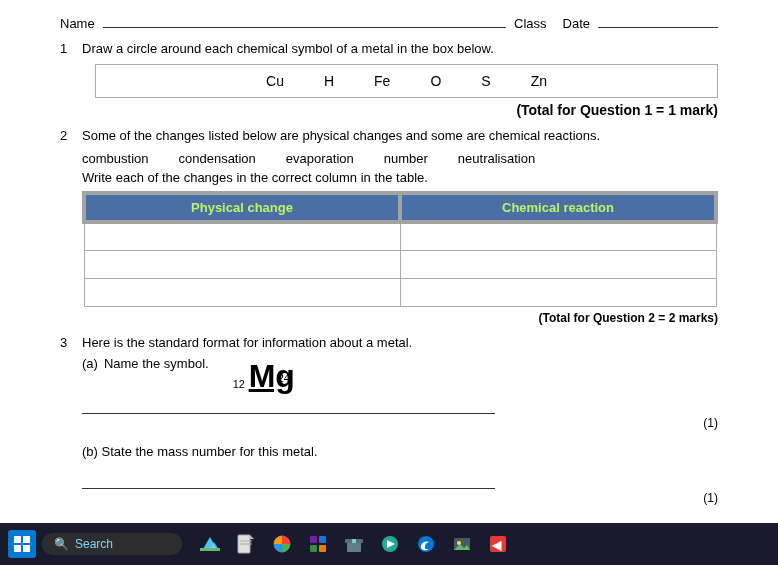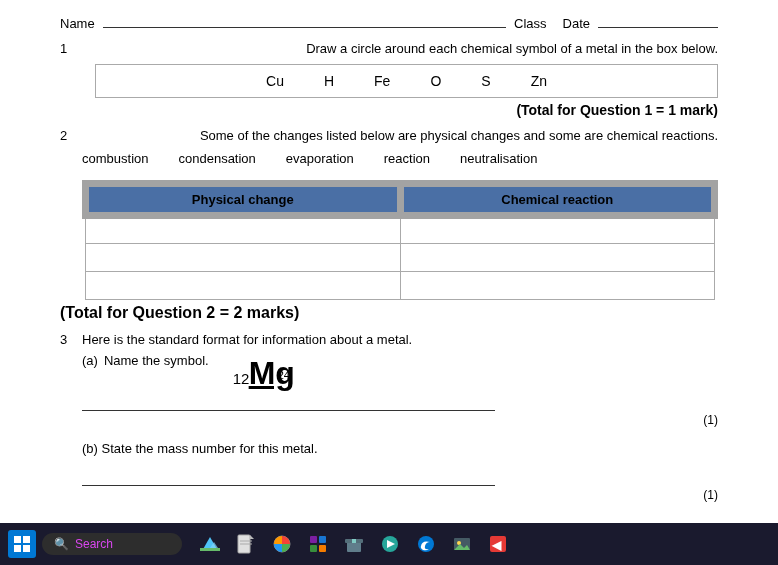--- a/index.html
+++ b/index.html
@@ -43,21 +43,20 @@
       gap: 6px;
       margin-bottom: 8px;
       font-size: 13px;
     }
     .question-num {
       font-weight: normal;
       min-width: 16px;
     }
     .question-text {
       flex: 1;
-      text-align: right;
     }
 
     
     .symbols-box {
       border: 1px solid #aaa;
       display: flex;
       align-items: flex-start;
       justify-content: center;
       gap: 40px;
       padding: 8px 20px;
@@ -69,55 +68,56 @@
       font-size: 14px;
       margin-bottom: 10px;
     }
     .total-mark strong {
       font-weight: bold;
     }
     .changes-list {
       display: flex;
       gap: 30px;
       margin-left: 22px;
-      margin-bottom: 14px;
+      margin-bottom: 4px;
       font-size: 13px;
     }
     .write-instruction {
       margin-left: 22px;
       margin-bottom: 6px;
       font-size: 13px;
     }
 
     
     .changes-table {
       width: 100%;
       border-collapse: collapse;
       margin-left: 22px;
       width: calc(100% - 22px);
       margin-bottom: 4px;
     }
     .changes-table th {
       background: #4a6fa5;
-      color: #000000;
+      color: #bef264;
       font-weight: bold;
       font-size: 13px;
       padding: 5px 10px;
-      border: 7px solid #a3a3a3;
+      border: 4px solid #a3a3a3;
       text-align: center;
       width: 50%;
     }
     .changes-table td {
       border: 1px solid #aaa;
       padding: 12px 10px;
       height: 28px;
     }
 
     .total-mark-q2 {
-      font-size: 16px;
+      text-align: right;
+      font-size: 12px;
       margin-bottom: 10px;
     }
 
     
     .q3-container {
       margin-bottom: 6px;
     }
     .q3-main-row {
       display: flex;
       gap: 6px;
@@ -145,21 +145,21 @@
       position: absolute;
       top: 12px;
       left: -16px;
       font-size: 11px;
       margin-left: 45px;
     }
     .metal-sub {
       position: absolute;
       bottom: 2px;
       left: -16px;
-      font-size: 15px;
+      font-size: 11px;
     }
     .mark-right {
       text-align: right;
       font-size: 12px;
       margin-right: 0;
       margin-top: 2px;
     }
 
     
     .taskbar {
@@ -196,21 +196,21 @@
       padding: 4px 12px;
       gap: 6px;
       min-width: 140px;
       cursor: pointer;
     }
     .taskbar-search-icon {
       color: #ccc;
       font-size: 12px;
     }
     .taskbar-search-text {
-      color: #d946ef;
+      color: #7dd3fc;
       font-size: 12px;
     }
     .taskbar-icons {
       display: flex;
       align-items: center;
       gap: 4px;
       margin-left: 6px;
     }
     .taskbar-icon {
       width: 32px;
@@ -253,23 +253,24 @@
   </div>
 
   <div class="question-row">
     <span class="question-num">2</span>
     <span class="question-text">Some of the changes listed below are physical changes and some are chemical reactions.</span>
   </div>
   <div class="changes-list">
     <span>combustion</span>
     <span>condensation</span>
     <span>evaporation</span>
-    <span>reaction</span>
+    <span>number</span>
     <span>neutralisation</span>
   </div>
+  <div class="write-instruction">Write each of the changes in the correct column in the table.</div>
 
   <table class="changes-table">
     <thead>
       <tr>
         <th>Physical change</th>
         <th>Chemical reaction</th>
       </tr>
     </thead>
     <tbody>
       <tr>

